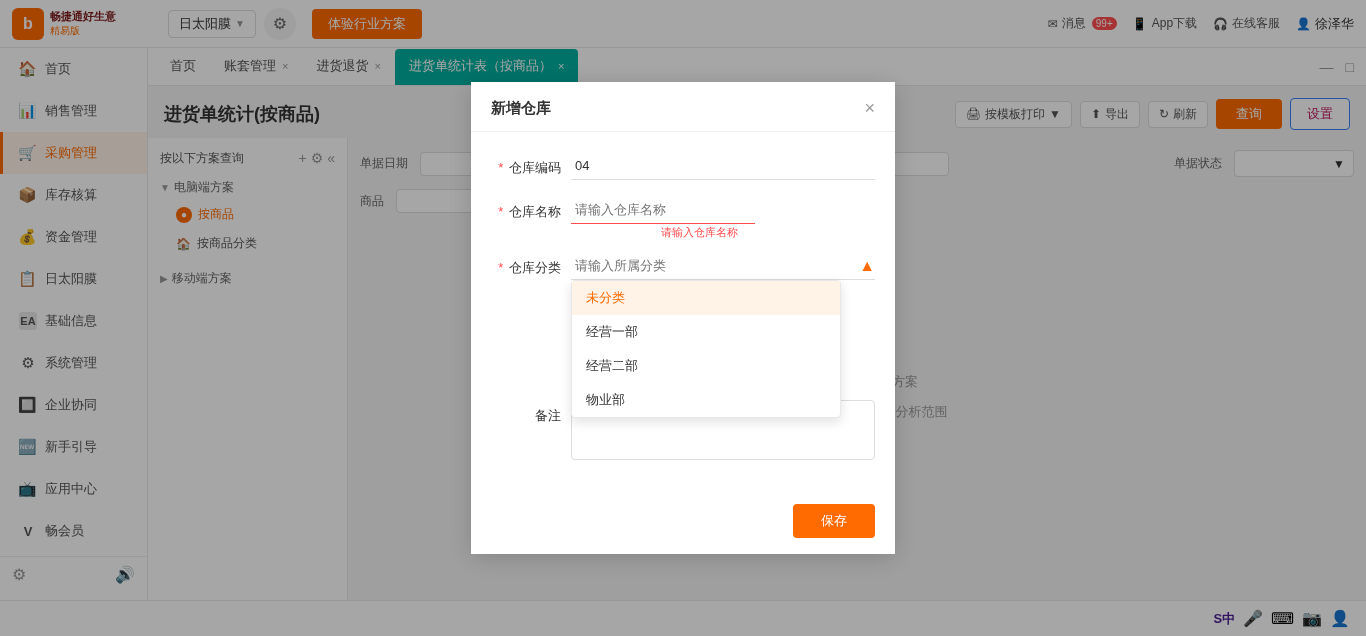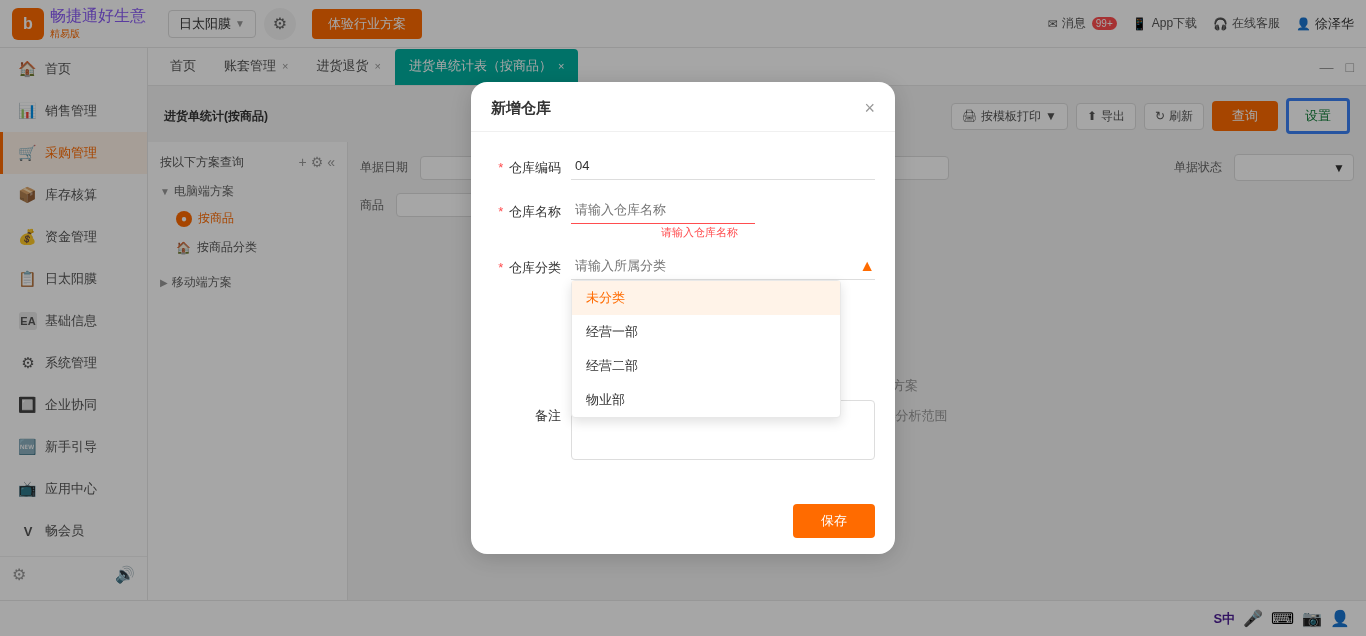--- a/index.html
+++ b/index.html
@@ -116,34 +116,34 @@
       flex-direction: column;
       overflow: hidden;
     }
 
     .page-header {
       padding: 12px 16px 8px;
       display: flex;
       align-items: center;
       justify-content: space-between;
     }
-    .page-title { font-size: 12px; font-weight: bold; color: #333; }
+    .page-title { font-size: 18px; font-weight: bold; color: #333; }
     .page-actions { display: flex; gap: 8px; align-items: center; }
     .page-action-btn {
       display: flex; align-items: center; gap: 4px;
       color: #555; font-size: 12px; cursor: pointer;
       border: 1px solid #ddd; border-radius: 4px; padding: 4px 10px;
       background: #fff;
     }
     .query-btn {
       background: #ff6b00; color: #fff; border: none; border-radius: 4px;
       padding: 6px 20px; cursor: pointer; font-size: 13px;
     }
     .setting-btn {
-      background: #fff; color: #15803d; border: 3px solid #3b82f6; border-radius: 4px;
+      background: #fff; color: #be185d; border: 1px solid #3b82f6; border-radius: 4px;
       padding: 6px 16px; cursor: pointer; font-size: 13px;
     }
 
     .content-body {
       display: flex;
       flex: 1;
       overflow: hidden;
     }
 
     
@@ -215,21 +215,21 @@
     .overlay {
       position: fixed; top: 0; left: 0; width: 1366px; height: 636px;
       background: rgba(0,0,0,0.35);
       z-index: 100;
       display: flex; align-items: center; justify-content: center;
     }
 
     
     .dialog {
       background: #fff;
-      border-radius: 16px;
+      border-radius: 0;
       width: 424px;
       box-shadow: 0 4px 24px rgba(0,0,0,0.18);
       z-index: 101;
       position: relative;
     }
     .dialog-header {
       display: flex; align-items: center; justify-content: space-between;
       padding: 16px 20px 12px;
       border-bottom: 1px solid #f0f0f0;
     }
@@ -311,21 +311,21 @@
     }
     .hint-dot { width: 12px; height: 12px; border-radius: 50%; background: #ff6b00; }
   </style>
 </head>
 <body>
 
 <div class="top-bar">
   <div class="logo-area">
     <div class="logo-icon">b</div>
     <div>
-      <div style="font-size:16px;color:#8b5cf6;font-weight:normal;">畅捷通好生意</div>
+      <div style="font-size:11px;color:#7f1d1d;font-weight:bold;">畅捷通好生意</div>
       <div style="font-size:10px;color:#ff6b00;">精易版</div>
     </div>
   </div>
 
   <div class="store-selector">
     <span>日太阳膜</span>
     <span class="arrow">▼</span>
   </div>
 
   <div class="gear-btn">⚙</div>

